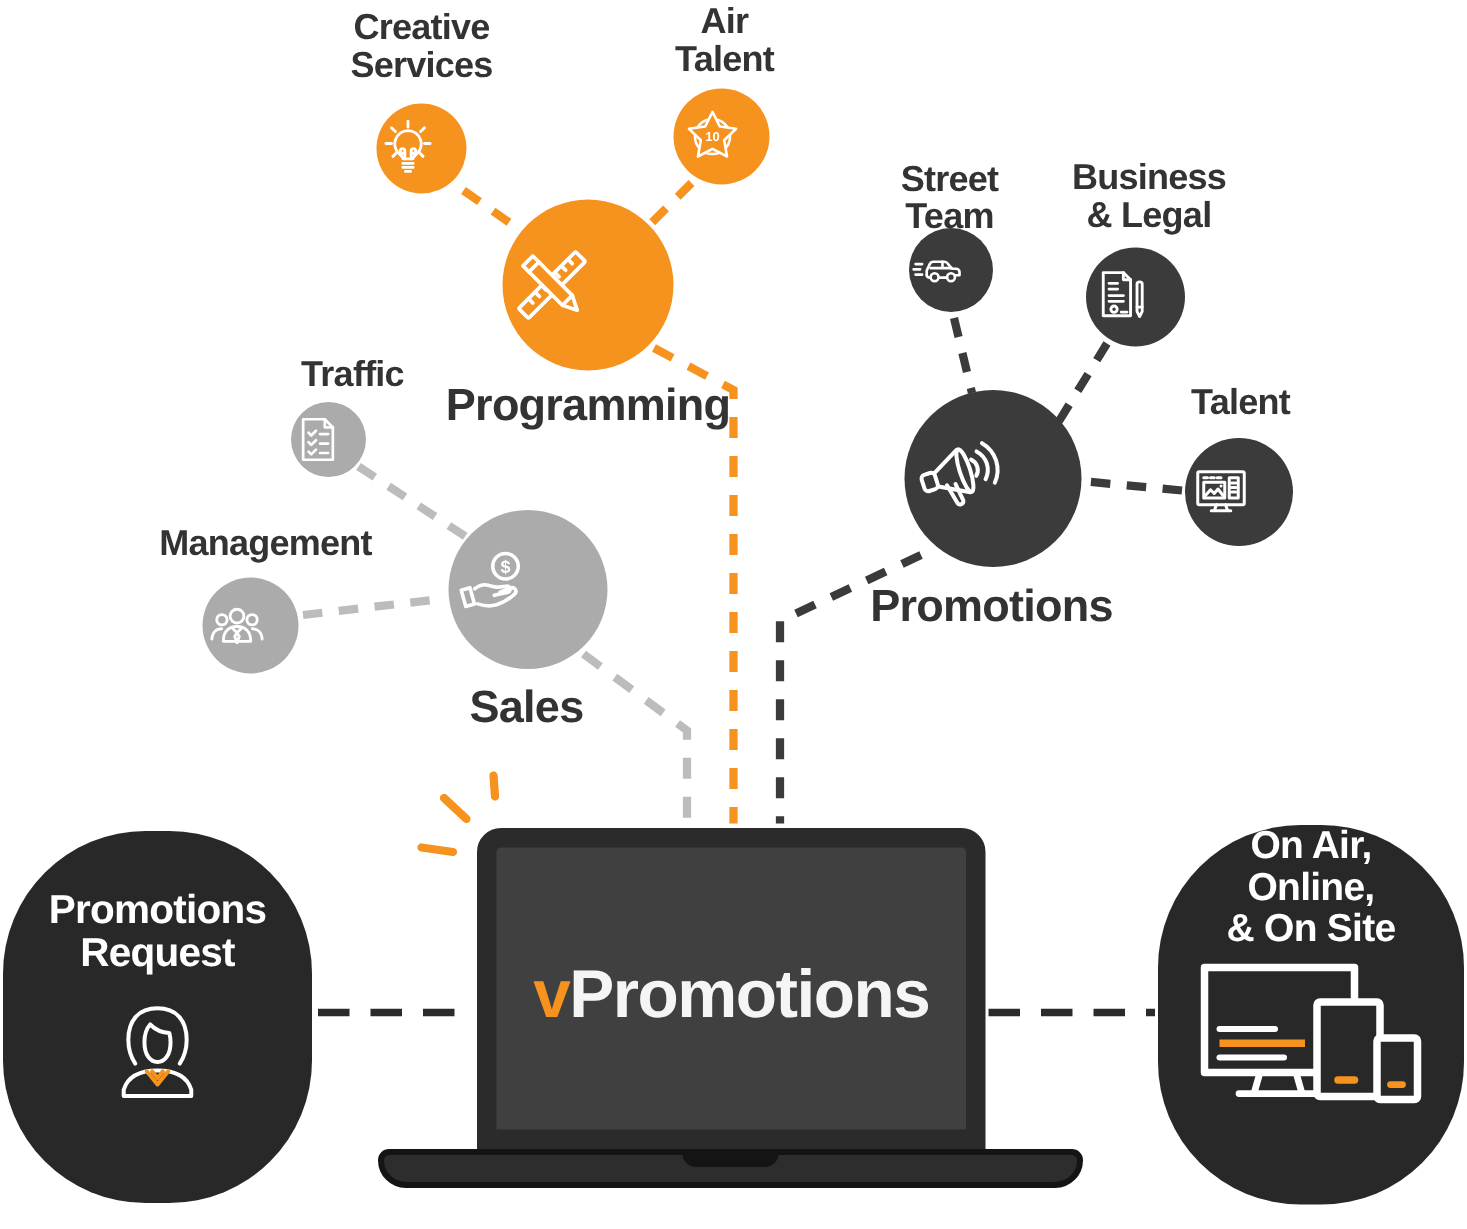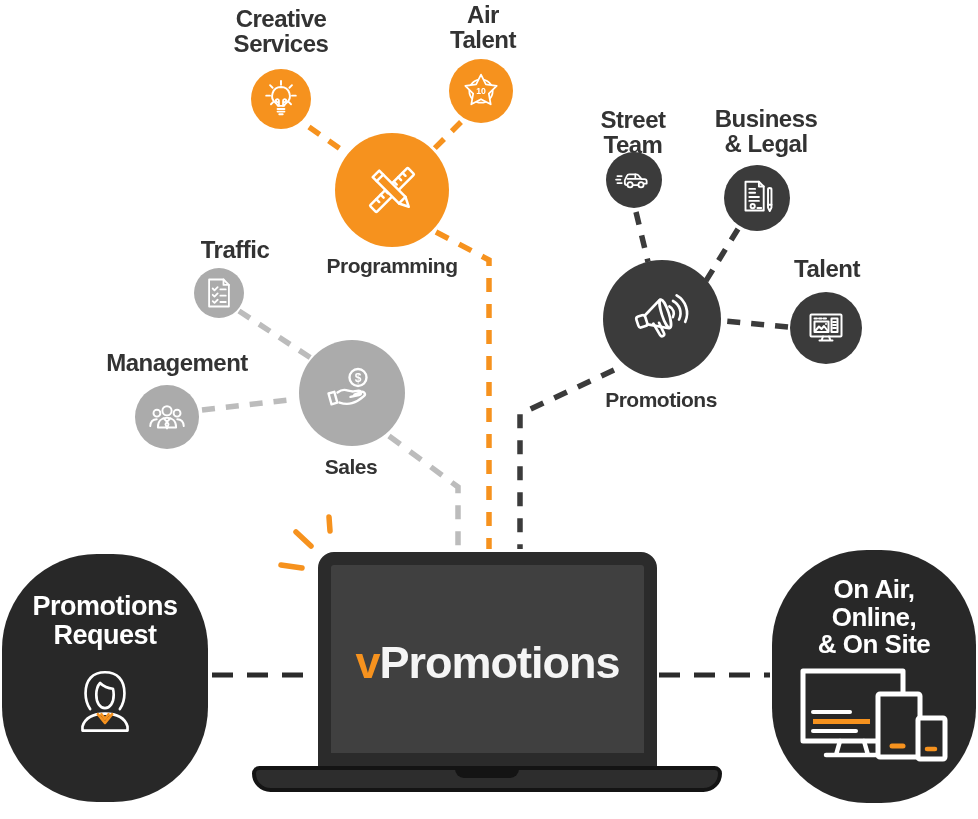--- a/index.html
+++ b/index.html
@@ -4,31 +4,31 @@
 <style>
   html,body{margin:0;padding:0;background:#fff;}
   #canvas{
     position:relative;width:978px;height:819px;background:#ffffff;overflow:hidden;
     font-family:"Liberation Sans",sans-serif;
     border-radius:23px;
   }
   svg{display:block;}
   .connectors{position:absolute;left:0;top:0;z-index:1;}
   .node{
-    position:absolute;border-radius:50%;display:flex;align-items:center;justify-content:center;z-index:2;
+    position:absolute;border-radius:50%;display:flex;align-items:center;justify-content:flex-start;z-index:2;
   }
   .node.orange{background:#F6921E;}
   .node.gray{background:#ABABAB;}
   .node.dark{background:#3B3B3B;}
   .label{
     position:absolute;transform:translateX(-50%);text-align:center;z-index:2;
     color:#333333;font-weight:bold;font-size:24px;line-height:1.05;white-space:pre-line;
     letter-spacing:-0.5px;
   }
-  .label.big{font-size:21px;}
+  .label.big{font-size:30px;}
   .bigbox{
     position:absolute;background:#282828;border-radius:95px;z-index:2;
     display:flex;flex-direction:column;align-items:center;
   }
   .bigbox .box-label{
     color:#ffffff;font-weight:bold;font-size:27px;line-height:1.06;text-align:center;
     white-space:pre-line;letter-spacing:-0.5px;
   }
   .laptop-screen{
     position:absolute;left:318px;top:552px;width:313px;height:188px;z-index:3;
@@ -215,21 +215,21 @@
   </div>
 
   <div class="laptop-screen">
     <div class="brand"><span class="v">v</span><span>Promotions</span></div>
   </div>
   <div class="laptop-base">
     <div class="laptop-notch"></div>
   </div>
 
   <div class="bigbox" style="left:772px;top:550px;width:204px;height:253px;">
-    <div class="box-label" style="margin-top:26px;font-size:26px;">On Air,
+    <div class="box-label" style="font-size:26px;">On Air,
 Online,
 &amp; On Site</div>
     <svg width="152" height="96" viewBox="0 0 152 96" fill="none" stroke="#fff" stroke-width="5" stroke-linecap="round" stroke-linejoin="round" style="margin-top:8px;">
       <rect x="5" y="4" width="100" height="70"></rect>
       <path d="M42 74l-4 14M66 74l4 14M28 88h52" stroke-width="4.5"></path>
       <path d="M15 45h37" stroke-width="4"></path>
       <rect x="15" y="52" width="57" height="5" fill="#F6921E" stroke="none"></rect>
       <path d="M15 64h43" stroke-width="4"></path>
       <rect x="80" y="27" width="42" height="63" rx="2" fill="#282828"></rect>
       <path d="M94 79h11" stroke="#F6921E" stroke-width="5"></path>

